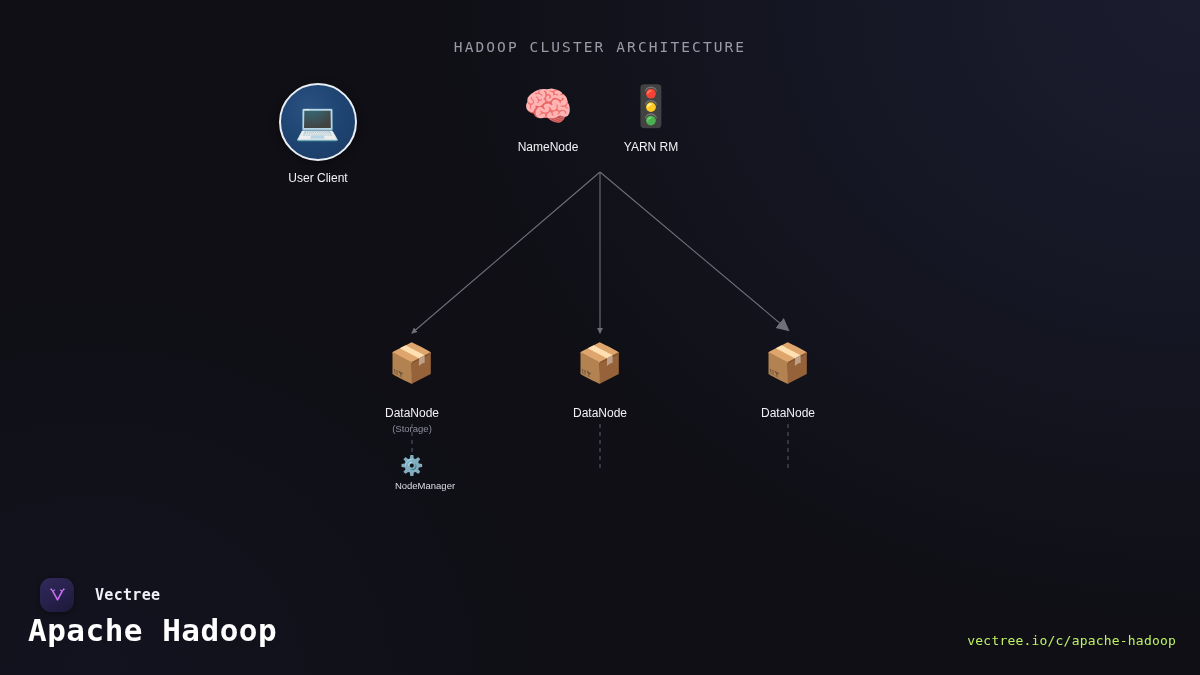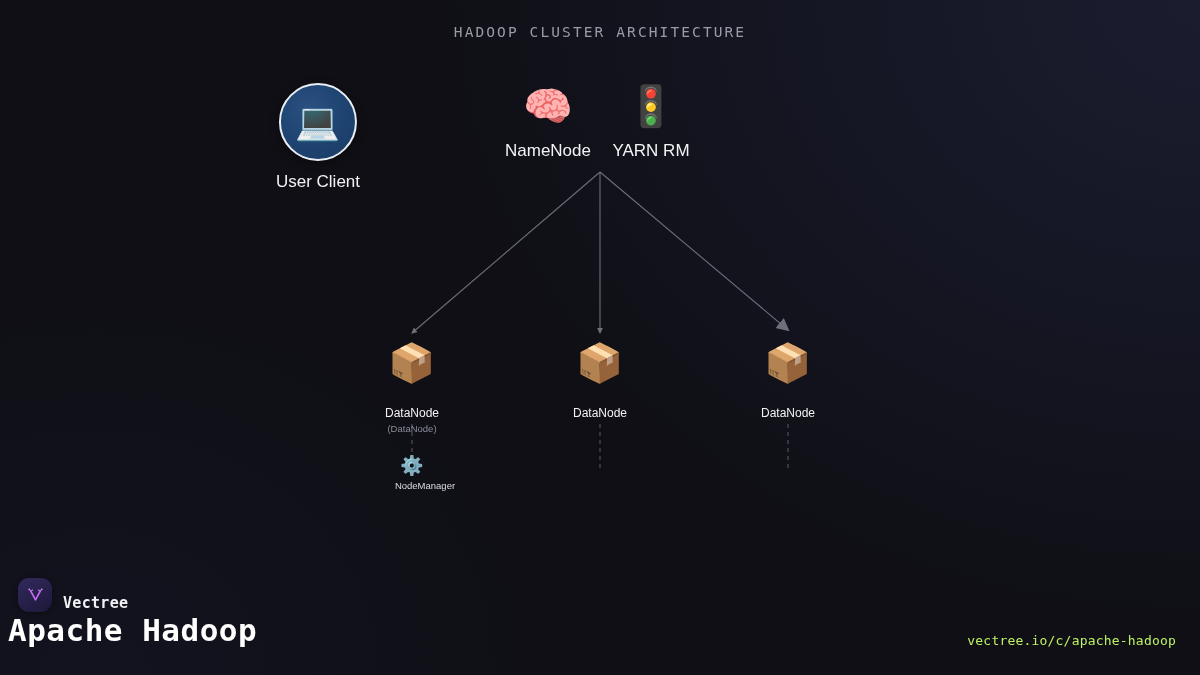--- a/index.html
+++ b/index.html
@@ -35,42 +35,42 @@
     top: 0;
     width: 1200px;
     height: 675px;
     pointer-events: none;
   }
 
   
   .diagram-title {
     position: absolute;
     left: 0;
-    top: 24px;
+    top: 39px;
     width: 1200px;
     text-align: center;
     font-family: "DejaVu Sans Mono", "Liberation Mono", monospace;
     font-size: 14.5px;
     letter-spacing: 2.1px;
     color: #9a9aa8;
     white-space: pre;
   }
 
   
   .node {
     position: absolute;
     display: flex;
     flex-direction: column;
     align-items: center;
     transform: translateX(-50%);
     white-space: nowrap;
   }
 
   .node-label {
-    font-size: 17px;
+    font-size: 12px;
     color: #f2f2f6;
     line-height: 1.25;
   }
 
   .node-sub {
     font-size: 9.5px;
     color: #8c8c9a;
     line-height: 1.3;
     margin-top: 2px;
   }
@@ -124,25 +124,25 @@
     position: absolute;
     left: 0;
     bottom: 0;
     width: 1200px;
     height: 115px;
     padding: 0 24px;
   }
 
   .brand-row {
     position: absolute;
-    left: 18px;
+    left: 40px;
     top: 18px;
     display: flex;
-    align-items: flex-end;
-    gap: 11px;
+    align-items: center;
+    gap: 21px;
   }
 
   .brand-logo {
     width: 34px;
     height: 34px;
     border-radius: 11px;
     background: linear-gradient(150deg, #322a5c 0%, #26204a 55%, #1d1838 100%);
     display: flex;
     align-items: center;
     justify-content: center;
@@ -152,21 +152,21 @@
   .brand-name {
     font-family: "DejaVu Sans Mono", "Liberation Mono", monospace;
     font-size: 15px;
     font-weight: 700;
     color: #f0f0f5;
     letter-spacing: 0.3px;
   }
 
   .footer-title {
     position: absolute;
-    left: 8px;
+    left: 28px;
     top: 52px;
     font-family: "DejaVu Sans Mono", "Liberation Mono", monospace;
     font-size: 31px;
     font-weight: 700;
     color: #ffffff;
     letter-spacing: 0.5px;
     white-space: pre;
   }
 
   .footer-url {
@@ -220,21 +220,21 @@
   </div>
 
   <div class="node" id="node-yarn">
     <span class="emoji">🚦</span>
     <div class="node-label">YARN RM</div>
   </div>
 
   <div class="node worker" id="node-datanode-1">
     <span class="emoji">📦</span>
     <div class="node-label">DataNode</div>
-    <div class="node-sub">(DataNode)</div>
+    <div class="node-sub">(Storage)</div>
   </div>
 
   <div class="node worker" id="node-datanode-2">
     <span class="emoji">📦</span>
     <div class="node-label">DataNode</div>
   </div>
 
   <div class="node worker" id="node-datanode-3">
     <span class="emoji">📦</span>
     <div class="node-label">DataNode</div>

